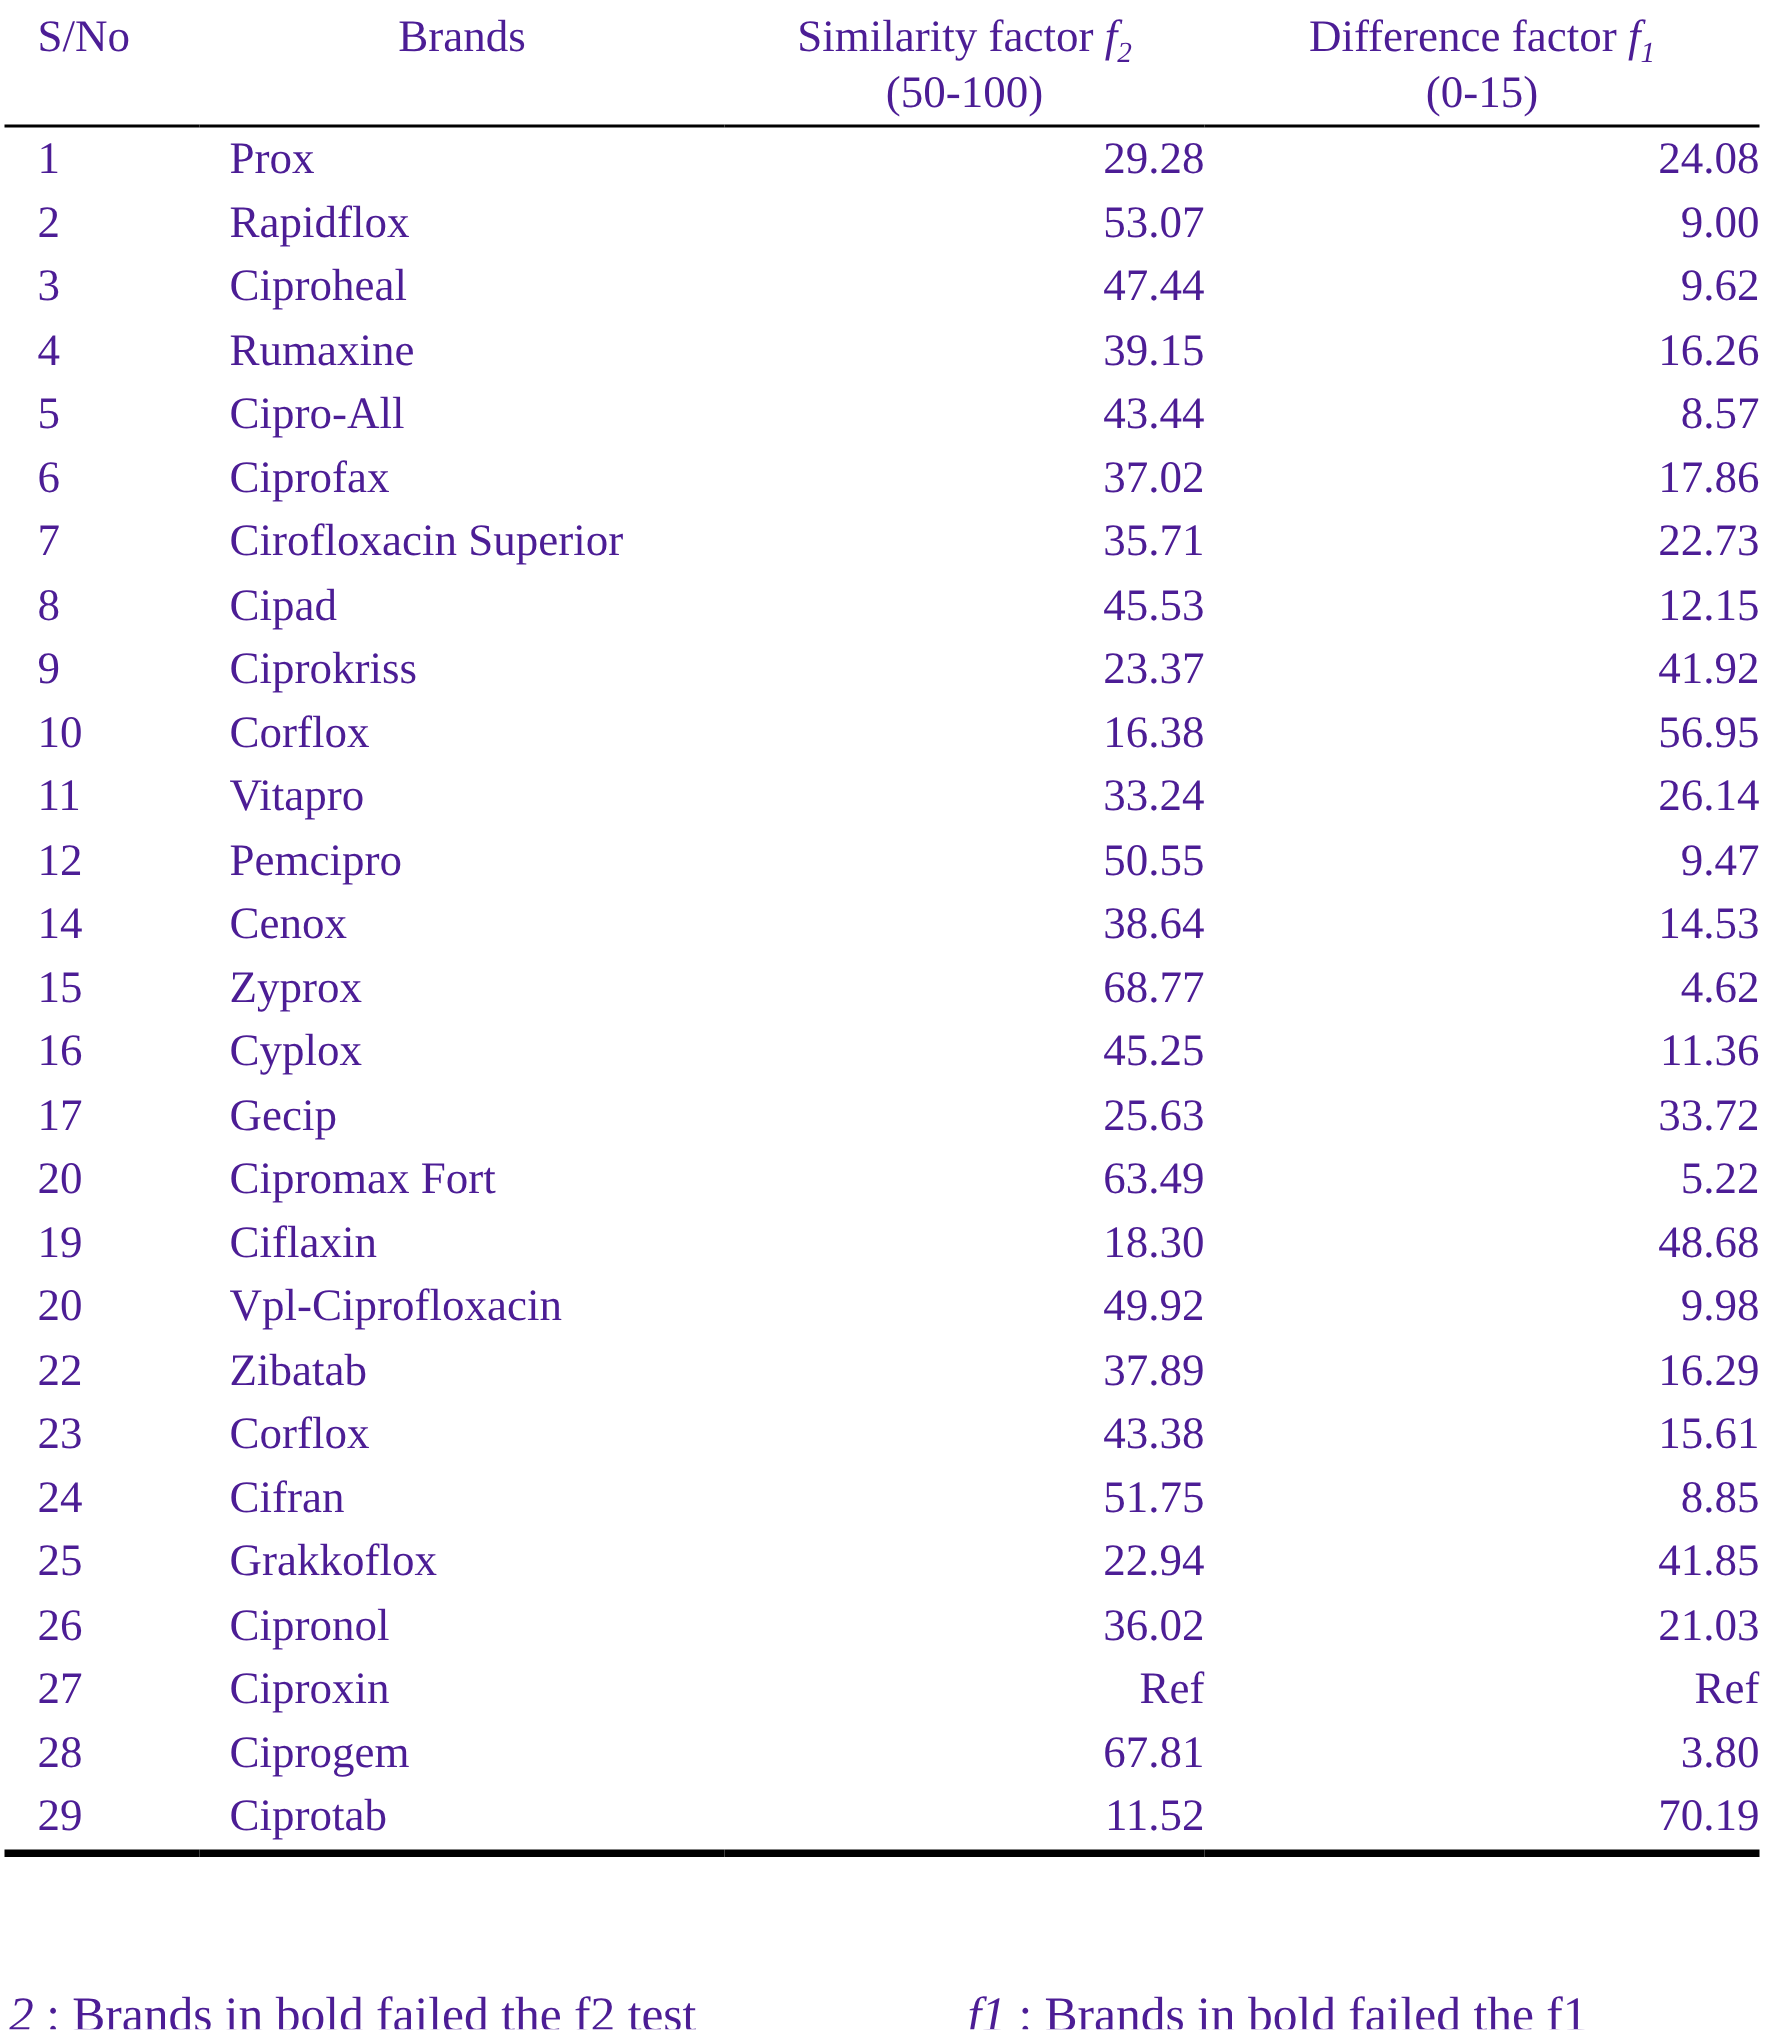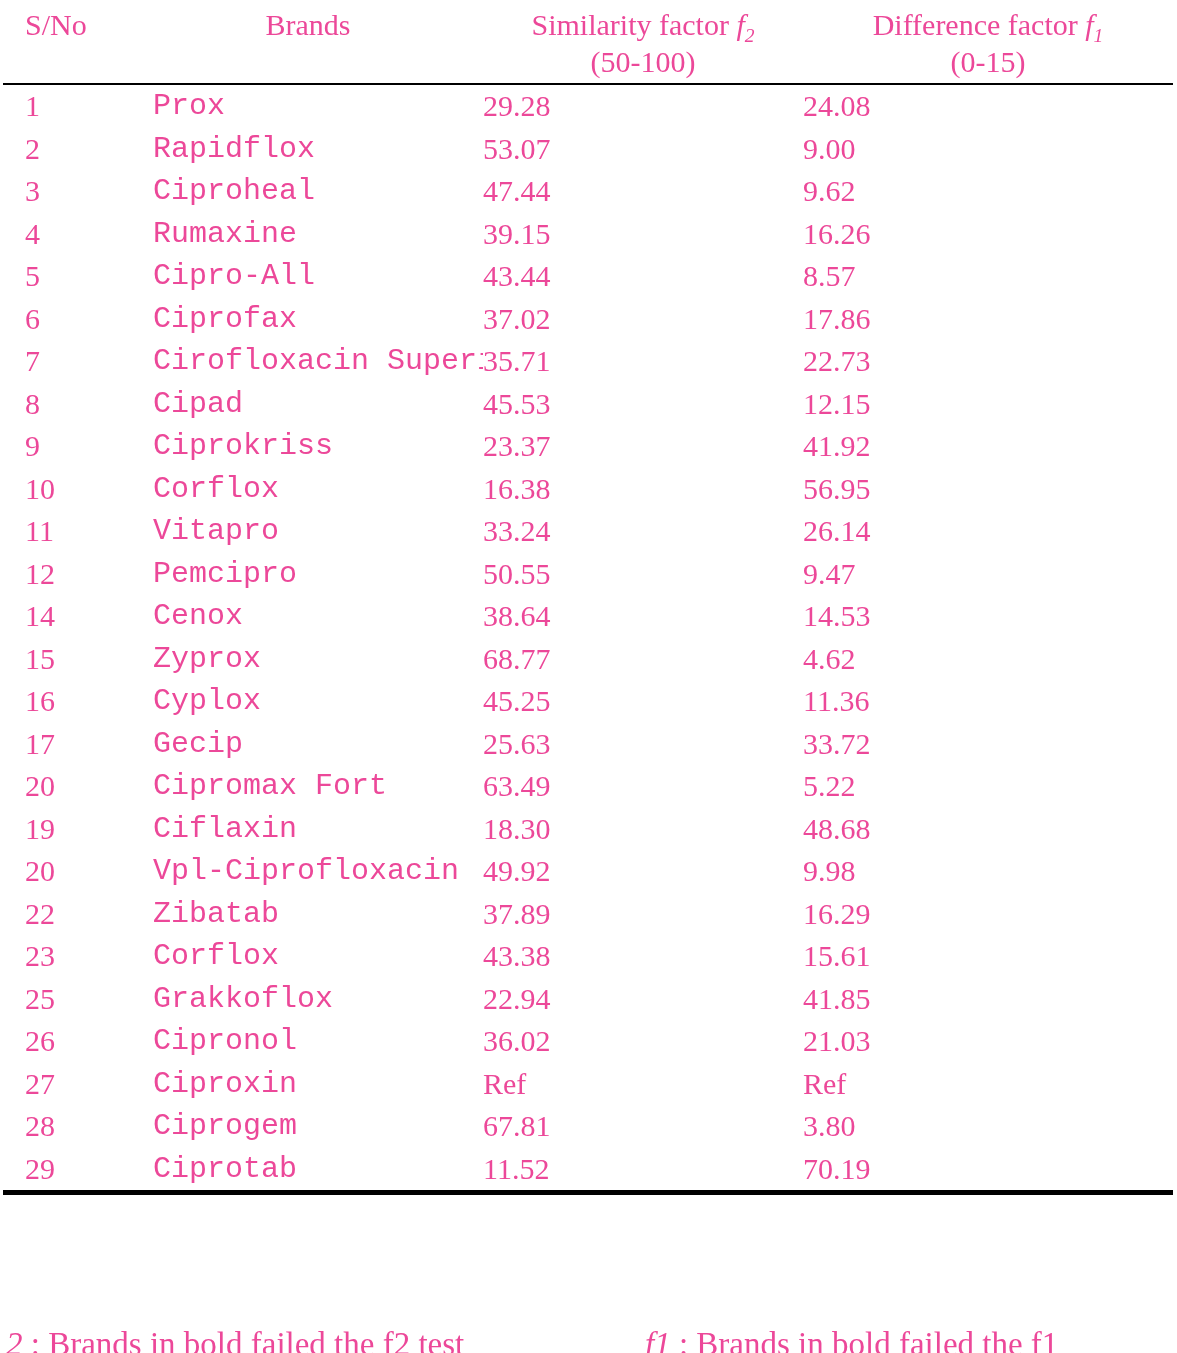--- a/index.html
+++ b/index.html
@@ -6,21 +6,21 @@
     margin: 0;
     padding: 0;
     background: #ffffff;
   }
   .page {
     position: relative;
     width: 1177px;
     height: 1353px;
     background: #ffffff;
     overflow: hidden;
-    color: #ec4899;
+    color: #4c1d95;
     font-family: "Liberation Serif", "DejaVu Serif", serif;
   }
   table.results {
     border-collapse: collapse;
     table-layout: fixed;
     width: 1170px;
     margin-left: 3px;
   }
   col.c1 { width: 130px; }
   col.c2 { width: 350px; }
@@ -63,24 +63,23 @@
     white-space: nowrap;
     overflow: hidden;
   }
   td.td-sno {
     text-align: left;
     padding-left: 22px;
   }
   td.td-brand {
     text-align: left;
     padding-left: 20px;
-    font-family: Liberation Mono, monospace;
   }
   td.td-num {
-    text-align: left;
+    text-align: right;
   }
   tbody tr:last-child td {
     border-bottom: 5px solid #000000;
   }
 
   .footnote {
     position: absolute;
     left: 0;
     top: 1324px;
     width: 1177px;
@@ -276,20 +275,26 @@
     <td class="td-num">16.29</td>
   </tr>
 
   <tr>
     <td class="td-sno">23</td>
     <td class="td-brand">Corflox</td>
     <td class="td-num">43.38</td>
     <td class="td-num">15.61</td>
   </tr>
 
+  <tr>
+    <td class="td-sno">24</td>
+    <td class="td-brand">Cifran</td>
+    <td class="td-num">51.75</td>
+    <td class="td-num">8.85</td>
+  </tr>
 
   <tr>
     <td class="td-sno">25</td>
     <td class="td-brand">Grakkoflox</td>
     <td class="td-num">22.94</td>
     <td class="td-num">41.85</td>
   </tr>
 
   <tr>
     <td class="td-sno">26</td>

